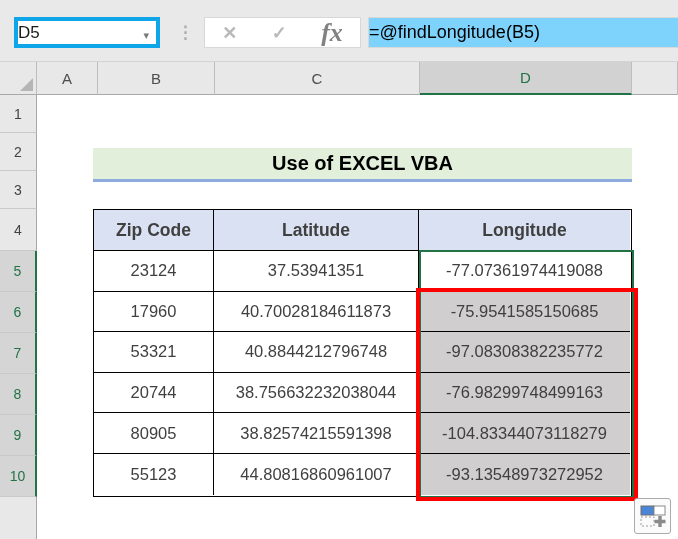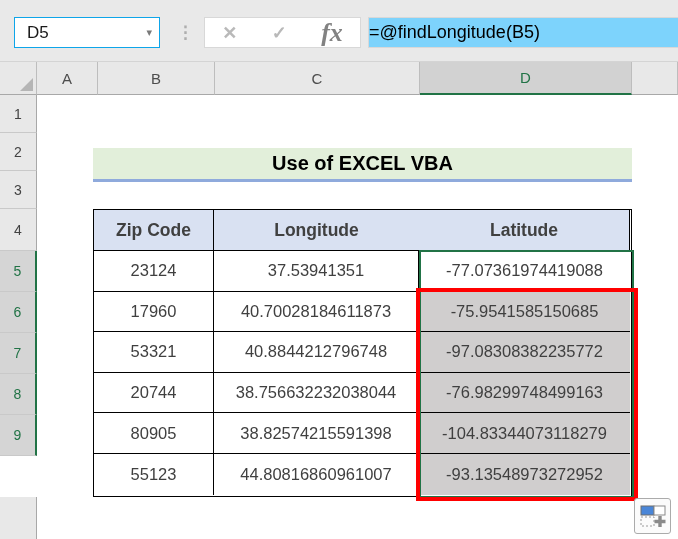--- a/index.html
+++ b/index.html
@@ -3,22 +3,22 @@
 <meta charset="utf-8">
 <style>
   html,body{margin:0;padding:0;background:#fff;}
   #screen{position:relative;width:678px;height:539px;overflow:hidden;
           font-family:"Liberation Sans",sans-serif;background:#fff;}
 
   
   .topbar{position:absolute;left:0;top:0;width:678px;height:62px;background:#e9e9e9;
           border-bottom:1px solid #d4d4d4;box-sizing:border-box;}
   .namebox{position:absolute;left:14px;top:17px;width:146px;height:31px;background:#fff;
-           border:1px solid #0ea5e9;box-sizing:border-box;display:flex;align-items:center;
-           font-size:17px;color:#1a1a1a;padding-left:12px;}
+           border:4px solid #0ea5e9;box-sizing:border-box;display:flex;align-items:center;
+           font-size:17px;color:#1a1a1a;}
   .namebox .caret{position:absolute;right:7px;top:0;height:29px;display:flex;align-items:center;
            color:#7a7a7a;font-size:11px;}
   .dots{position:absolute;left:177px;top:17px;height:31px;display:flex;align-items:center;
         color:#aeaeae;font-size:17px;font-weight:bold;}
   .fnbox{position:absolute;left:204px;top:17px;width:157px;height:31px;background:#fff;
          border:1px solid #d8d8d8;box-sizing:border-box;display:flex;align-items:center;
          justify-content:space-around;}
   .icon-cancel,.icon-enter{color:#b9b9b9;font-size:18px;font-weight:bold;}
   .icon-fx{color:#828282;font-size:26px;font-style:italic;font-family:"Liberation Serif",serif;font-weight:bold;}
   .formulabar{position:absolute;left:368px;top:17px;width:310px;height:31px;background:#7dd3fc;
@@ -109,31 +109,32 @@
 
   <div class="rowhead" style="top:95px;height:38px;">1</div>
   <div class="rowhead" style="top:133px;height:38px;">2</div>
   <div class="rowhead" style="top:171px;height:38px;">3</div>
   <div class="rowhead" style="top:209px;height:42px;">4</div>
   <div class="rowhead sel" style="top:251px;height:41px;">5</div>
   <div class="rowhead sel" style="top:292px;height:41px;">6</div>
   <div class="rowhead sel" style="top:333px;height:41px;">7</div>
   <div class="rowhead sel" style="top:374px;height:41px;">8</div>
   <div class="rowhead sel" style="top:415px;height:41px;">9</div>
+  <div class="rowhead sel" style="top:456px;height:41px;">10</div>
   <div class="rowhead" style="top:497px;height:42px;border-bottom:none;"></div>
 
   <div class="banner">
     <span>Use of EXCEL VBA</span>
   </div>
 
 
   <div class="tbl">
     <div class="tcell th">Zip Code</div>
+    <div class="tcell th">Latitude</div>
     <div class="tcell th lastcol">Longitude</div>
-    <div class="tcell th">Latitude</div>
 
   <div class="tcell">23124</div>
       <div class="tcell">37.53941351</div>
       <div class="tcell lastcol">-77.07361974419088</div>
       <div class="tcell">17960</div>
       <div class="tcell">40.70028184611873</div>
       <div class="tcell lastcol hl">-75.9541585150685</div>
       <div class="tcell">53321</div>
       <div class="tcell">40.8844212796748</div>
       <div class="tcell lastcol hl">-97.08308382235772</div>

